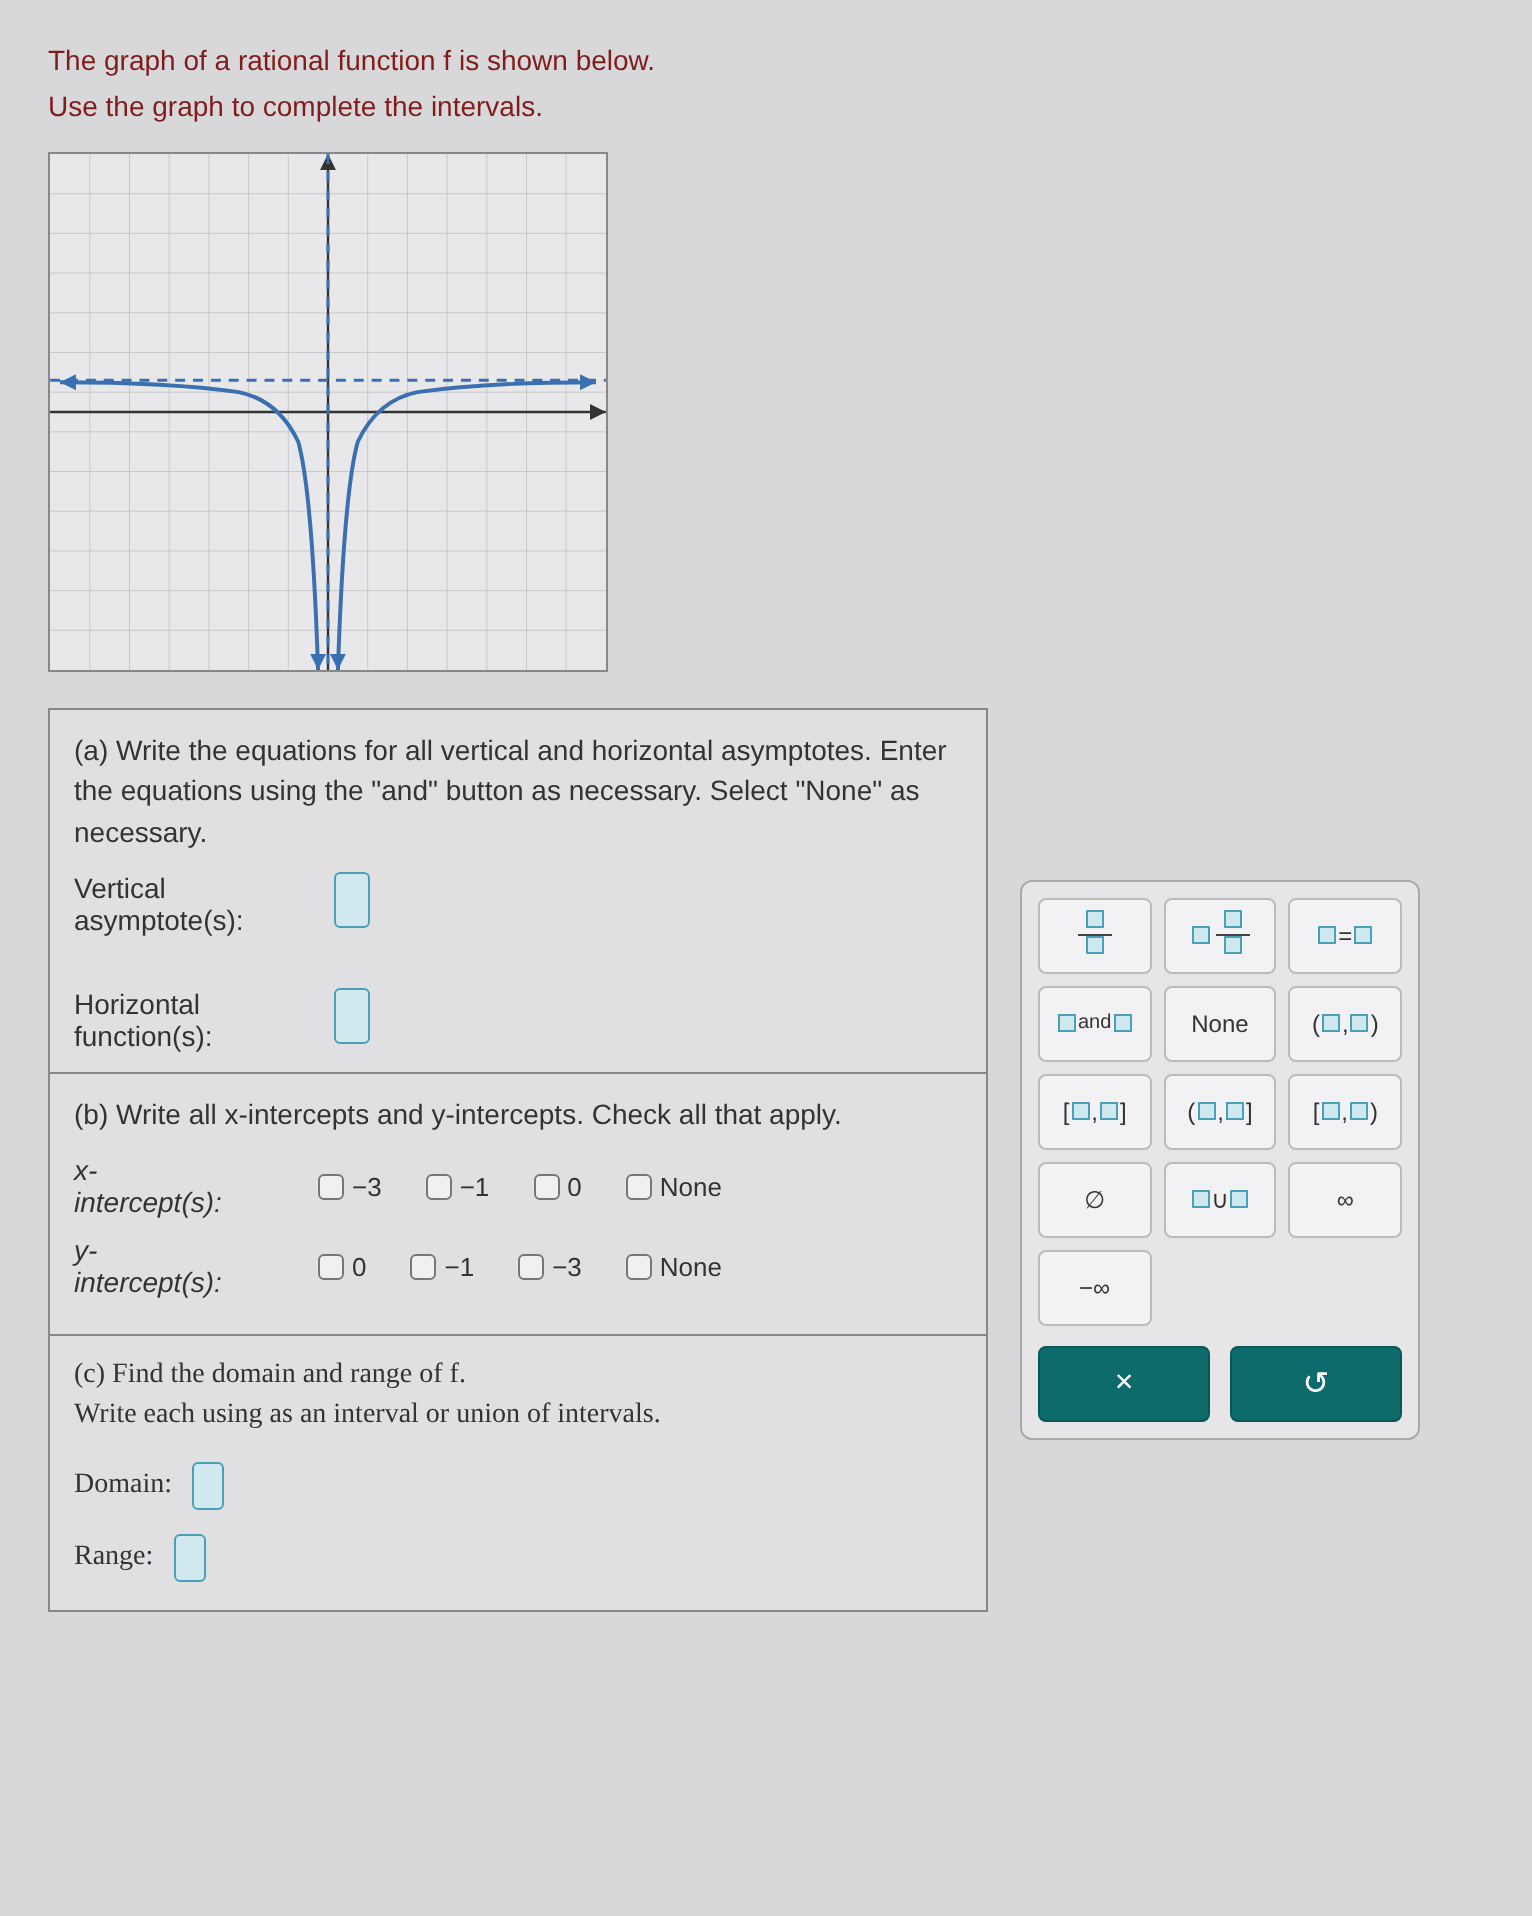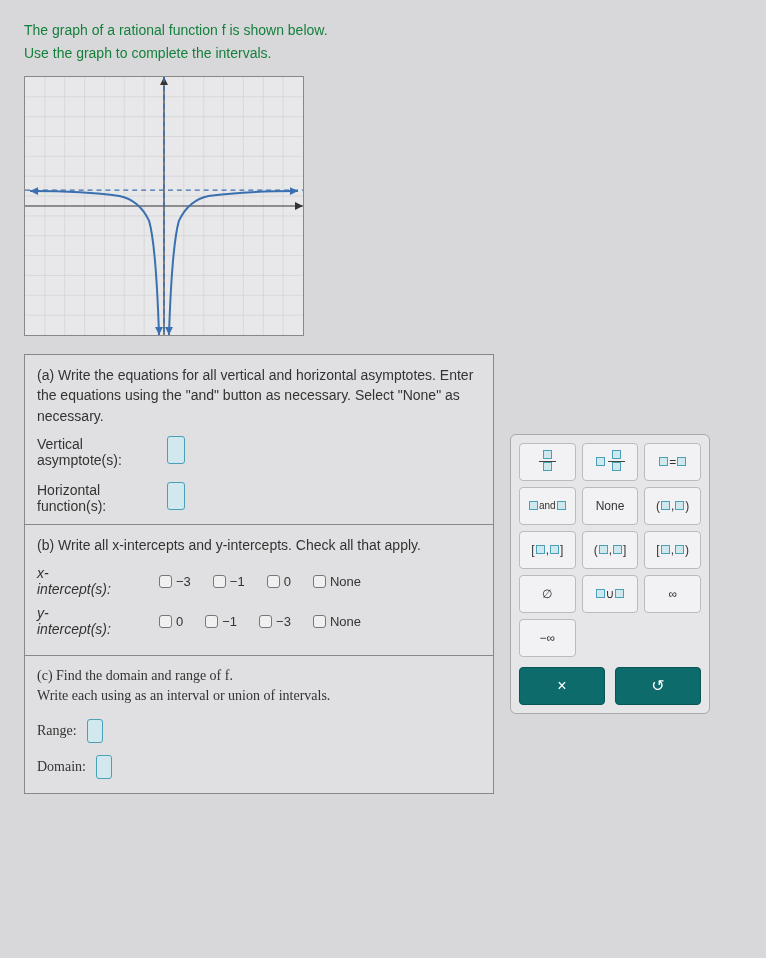--- a/index.html
+++ b/index.html
@@ -5,21 +5,21 @@
     * { box-sizing: border-box; margin: 0; padding: 0; }
     body {
       font-family: Arial, Helvetica, sans-serif;
       background: #d8d8da;
       width: 766px;
       height: 958px;
       padding: 20px 24px;
       color: #333;
       font-size: 14px;
     }
-    .intro { line-height: 1.5; margin-bottom: 12px; color: #15803d; }
+    .intro { line-height: 1.5; margin-bottom: 12px; color: #7f1d1d; }
     .intro .line1 { margin-bottom: 2px; }
     .intro .line2 { margin-bottom: 10px; }
     .graph-box {
       width: 280px; height: 260px;
       border: 1px solid #888;
       background: #e8e8ea;
       margin-bottom: 18px;
       position: relative;
       overflow: hidden;
     }
@@ -33,21 +33,21 @@
     .qrow {
       border-bottom: 1px solid #888;
       padding: 10px 12px;
     }
     .qrow:last-child { border-bottom: none; font-family: Liberation Serif, serif; }
     .qhead { margin-bottom: 10px; line-height: 1.45; }
     .sub-grid {
       display: grid;
       grid-template-columns: 130px 1fr;
       align-items: center;
-      row-gap: 14px;
+      row-gap: 26px;
       margin-top: 6px;
     }
     .input-slot {
       width: 18px; height: 28px;
       border: 1px solid #4aa0b8;
       background: #d0e8ee;
       border-radius: 3px;
       display: inline-block;
     }
     .input-slot.sm { width: 16px; height: 24px; }
@@ -240,25 +240,25 @@
       </div>
     </div>
 
     <div class="qrow">
       <div class="qhead">
         <span>(c)</span>
         <span>Find the domain and range of f.</span><br>
         <span>Write each using as an interval or union of intervals.</span>
       </div>
       <div class="domrange">
+        <span>Domain:</span>
+        <span class="input-slot sm"></span>
+      </div>
+      <div class="domrange">
         <span>Range:</span>
-        <span class="input-slot sm"></span>
-      </div>
-      <div class="domrange">
-        <span>Domain:</span>
         <span class="input-slot sm"></span>
       </div>
     </div>
 
   </div>
 
   <div class="toolbox">
     <div class="tool-grid">
       <div class="tool-btn">
         <span class="frac">

